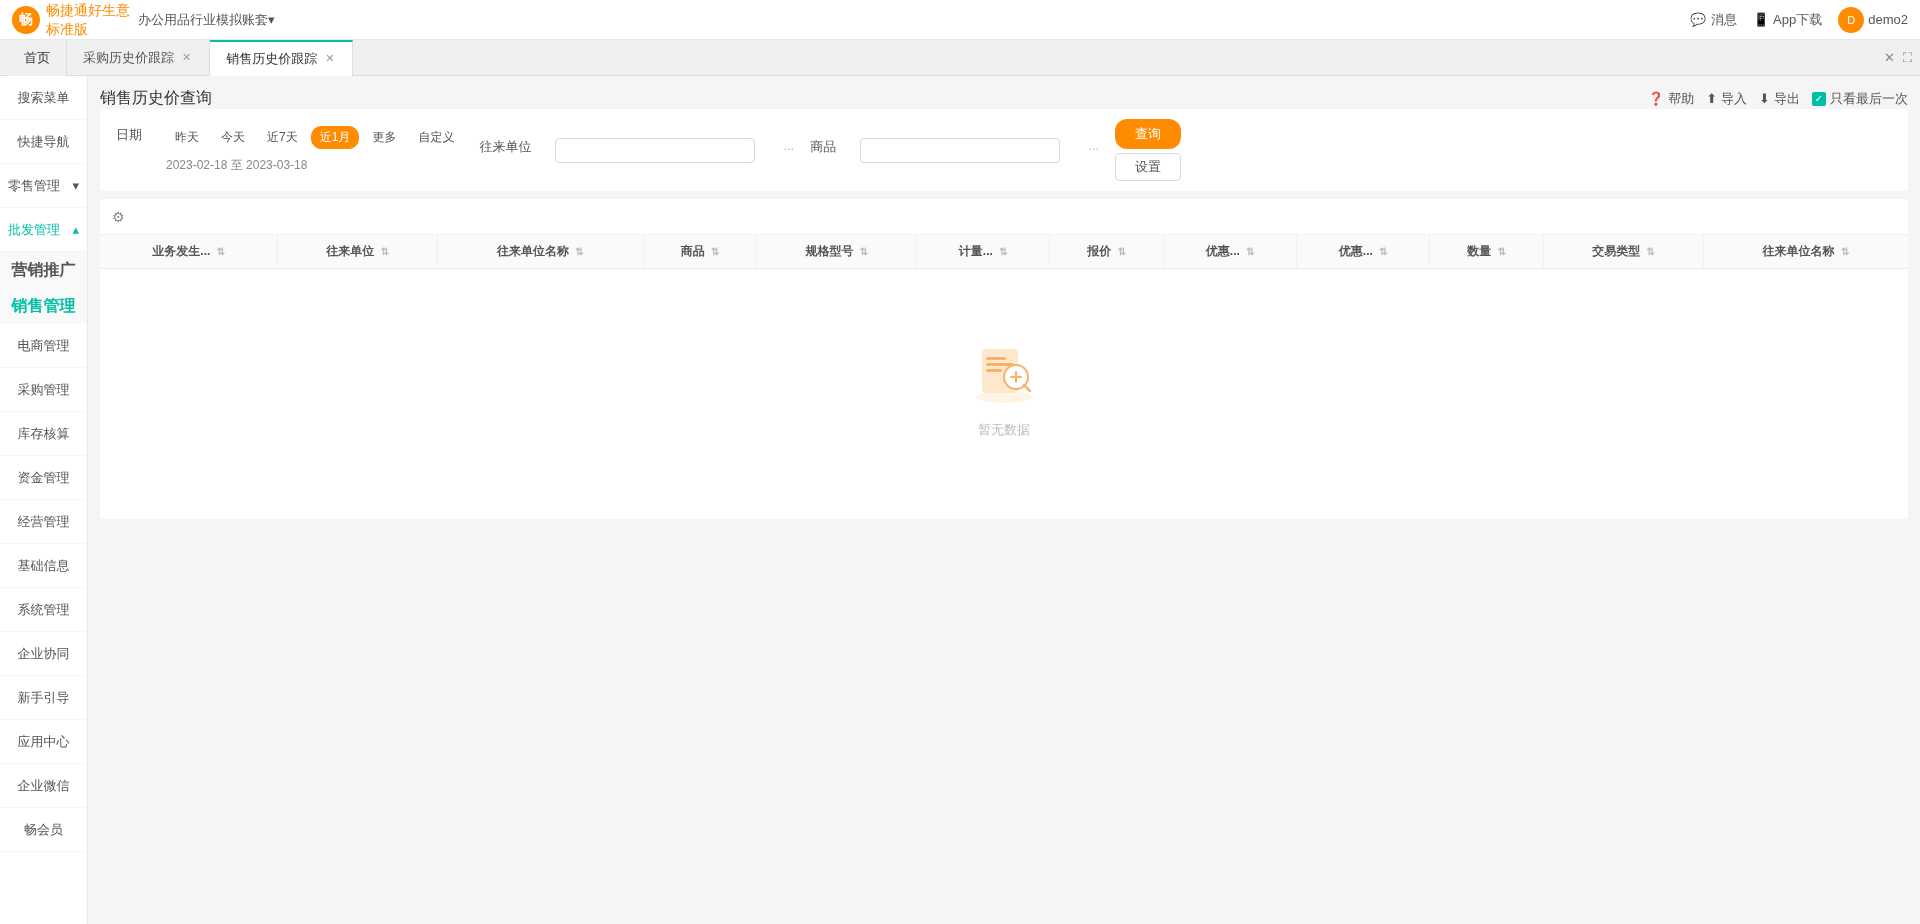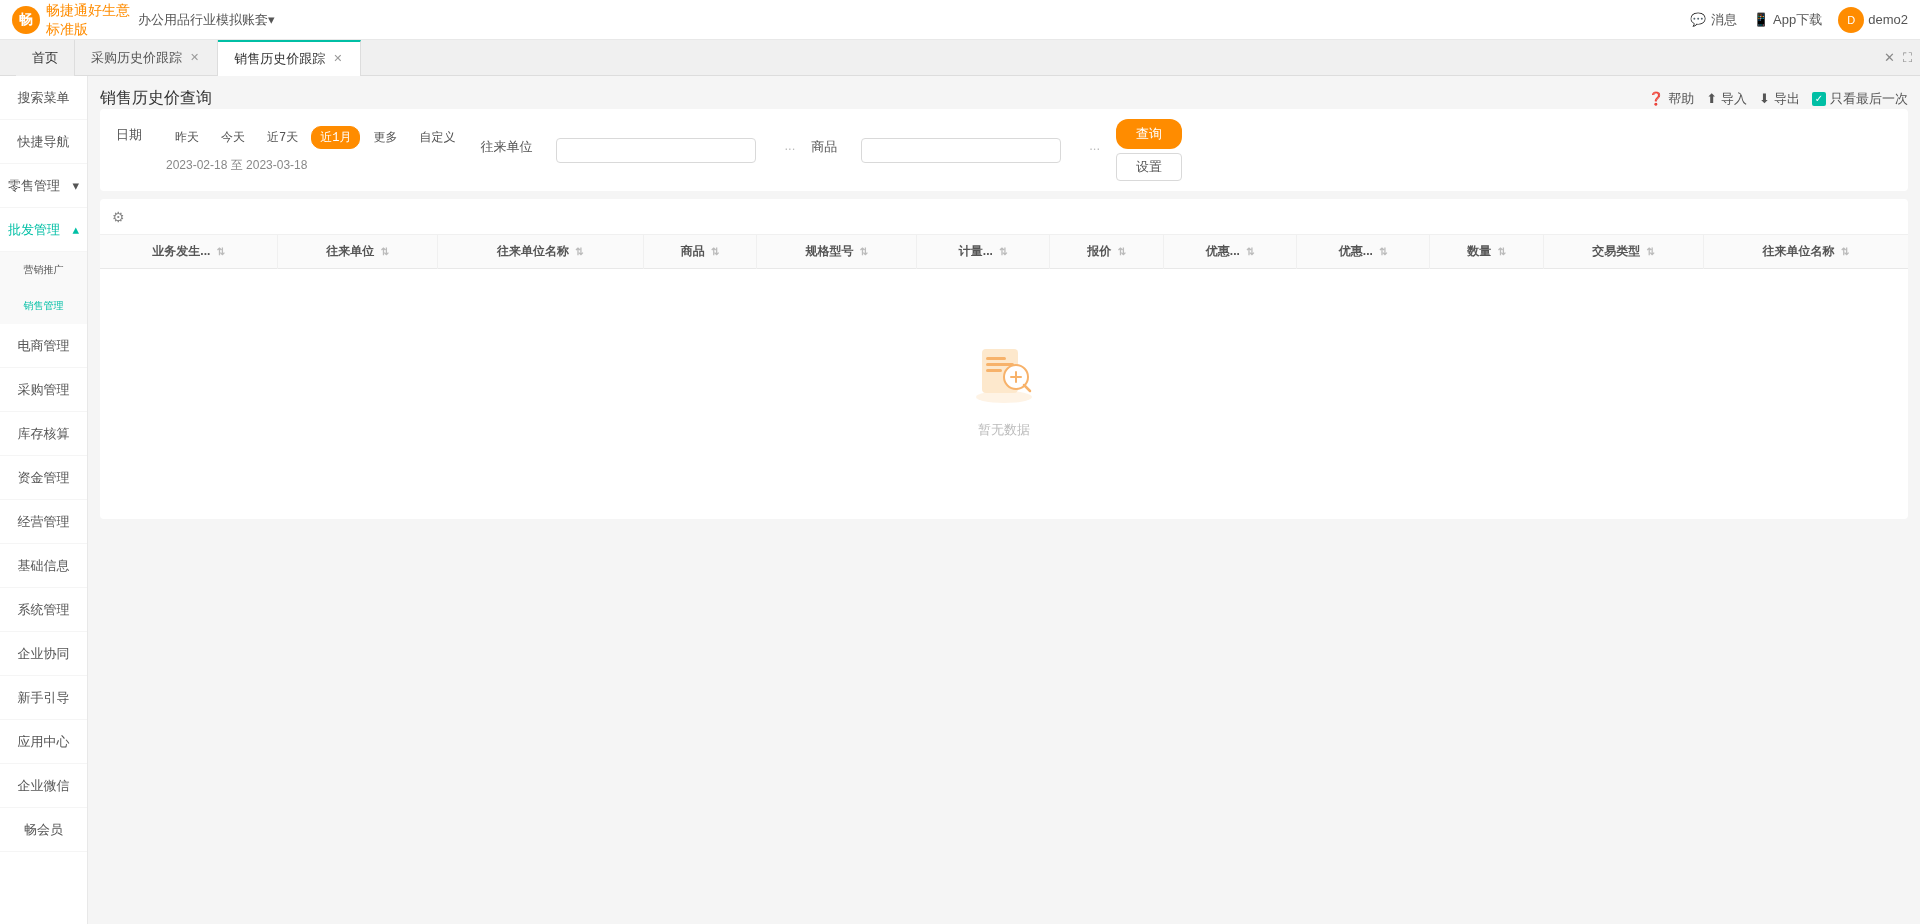--- a/index.html
+++ b/index.html
@@ -80,21 +80,21 @@
     
     .tab-bar {
       position: fixed;
       top: 40px; left: 0; right: 0;
       height: 36px;
       background: #f0f0f0;
       display: flex;
       align-items: center;
       border-bottom: 1px solid #ddd;
       z-index: 99;
-      padding-left: 16px;
+      padding-left: 8px;
     }
     .tab {
       height: 36px;
       padding: 0 16px;
       display: flex;
       align-items: center;
       gap: 6px;
       cursor: pointer;
       font-size: 13px;
       color: #555;
@@ -158,24 +158,25 @@
       padding: 0 8px;
     }
     .sidebar-sub {
       padding-left: 0;
     }
     .sidebar-sub-item {
       height: 36px;
       display: flex;
       align-items: center;
       justify-content: center;
-      font-size: 10px;
+      font-size: 16px;
       color: #555;
       cursor: pointer;
       background: #f9f9f9;
+      font-weight: bold;
     }
 
     
     .main-content {
       flex: 1;
       overflow-y: auto;
       background: #f5f5f5;
       padding: 12px;
     }
     .page-title {
@@ -240,21 +241,20 @@
     }
     .date-filters {
       display: flex;
       flex-direction: column;
     }
     .date-btn-row {
       display: flex;
       gap: 4px;
       align-items: center;
       margin-bottom: 8px;
-      font-family: Liberation Mono, monospace;
     }
     .date-btn {
       padding: 2px 8px;
       border-radius: 3px;
       cursor: pointer;
       font-size: 12px;
       color: #555;
       border: 1px solid transparent;
     }
     .date-btn.active {

